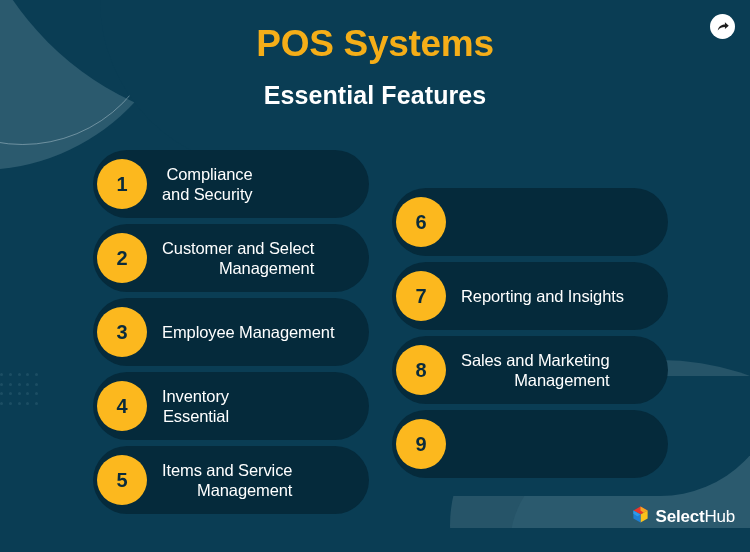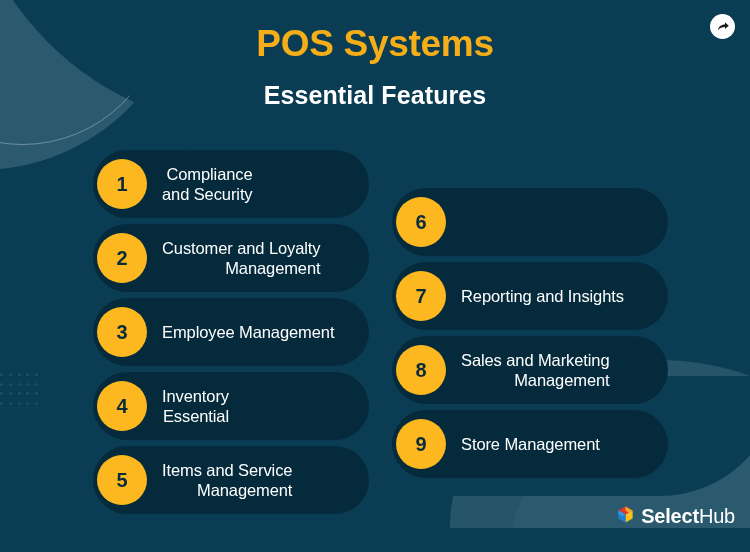--- a/index.html
+++ b/index.html
@@ -199,21 +199,21 @@
   .logo {
     position: absolute;
     right: 15px;
     bottom: 12px;
     display: flex;
     align-items: center;
     gap: 6px;
   }
   .logo-cube { display:block; }
   .logo-text {
-    font-size: 20px;
+    font-size: 17px;
     color: #ffffff;
     letter-spacing: -0.2px;
   }
   .logo-text b { font-weight: bold; }
   .logo-text span { font-weight: normal; }
 </style>
 </head>
 <body>
 
 <div id="stage">
@@ -267,21 +267,21 @@
   <div class="col col-left">
 
     <div class="pill">
       <div class="badge">1</div>
       <div class="pill-label">Compliance
 and Security</div>
     </div>
 
     <div class="pill">
       <div class="badge">2</div>
-      <div class="pill-label">Customer and Loyalty
+      <div class="pill-label">Customer and Select
 Management</div>
     </div>
 
     <div class="pill">
       <div class="badge">3</div>
       <div class="pill-label">Employee Management</div>
     </div>
 
     <div class="pill">
       <div class="badge">4</div>
@@ -309,21 +309,20 @@
     </div>
 
     <div class="pill">
       <div class="badge">8</div>
       <div class="pill-label">Sales and Marketing
 Management</div>
     </div>
 
     <div class="pill">
       <div class="badge">9</div>
-      <div class="pill-label">Store Management</div>
     </div>
 
   </div>
 
   <div class="logo">
     <span class="logo-cube">
       <svg width="19" height="19" viewBox="0 0 24 24">
         <polygon points="12,2 21,7 12,12 3,7" fill="#e8352b"></polygon>
         <polygon points="12,2 21,7 16,9.8 12,7" fill="#f5a623"></polygon>
         <polygon points="21,7 21,17 12,22 12,12" fill="#fcc21b"></polygon>

